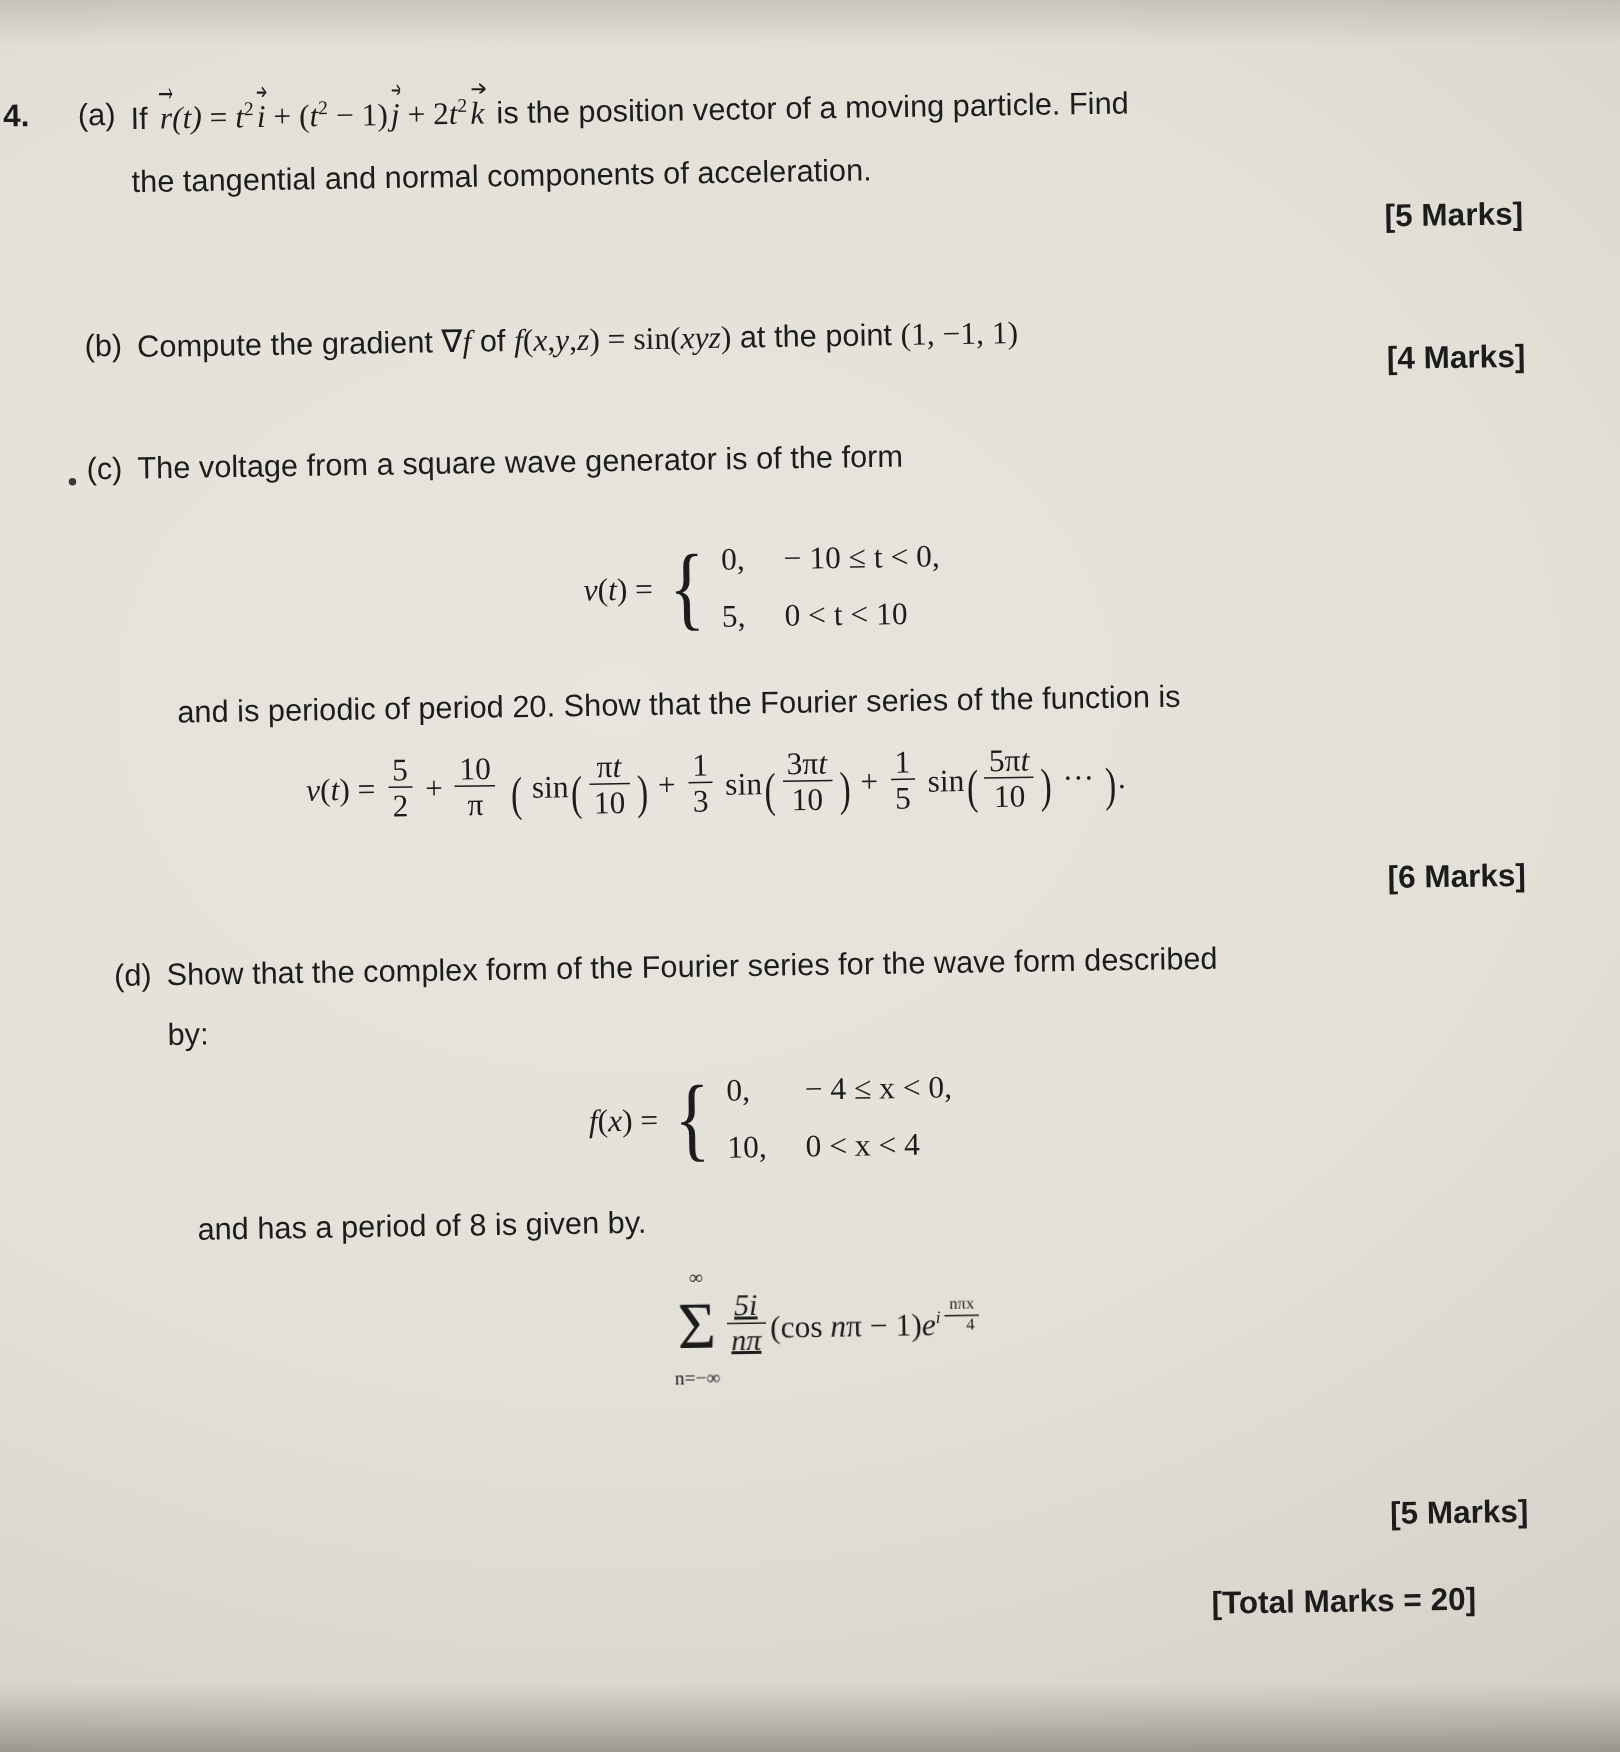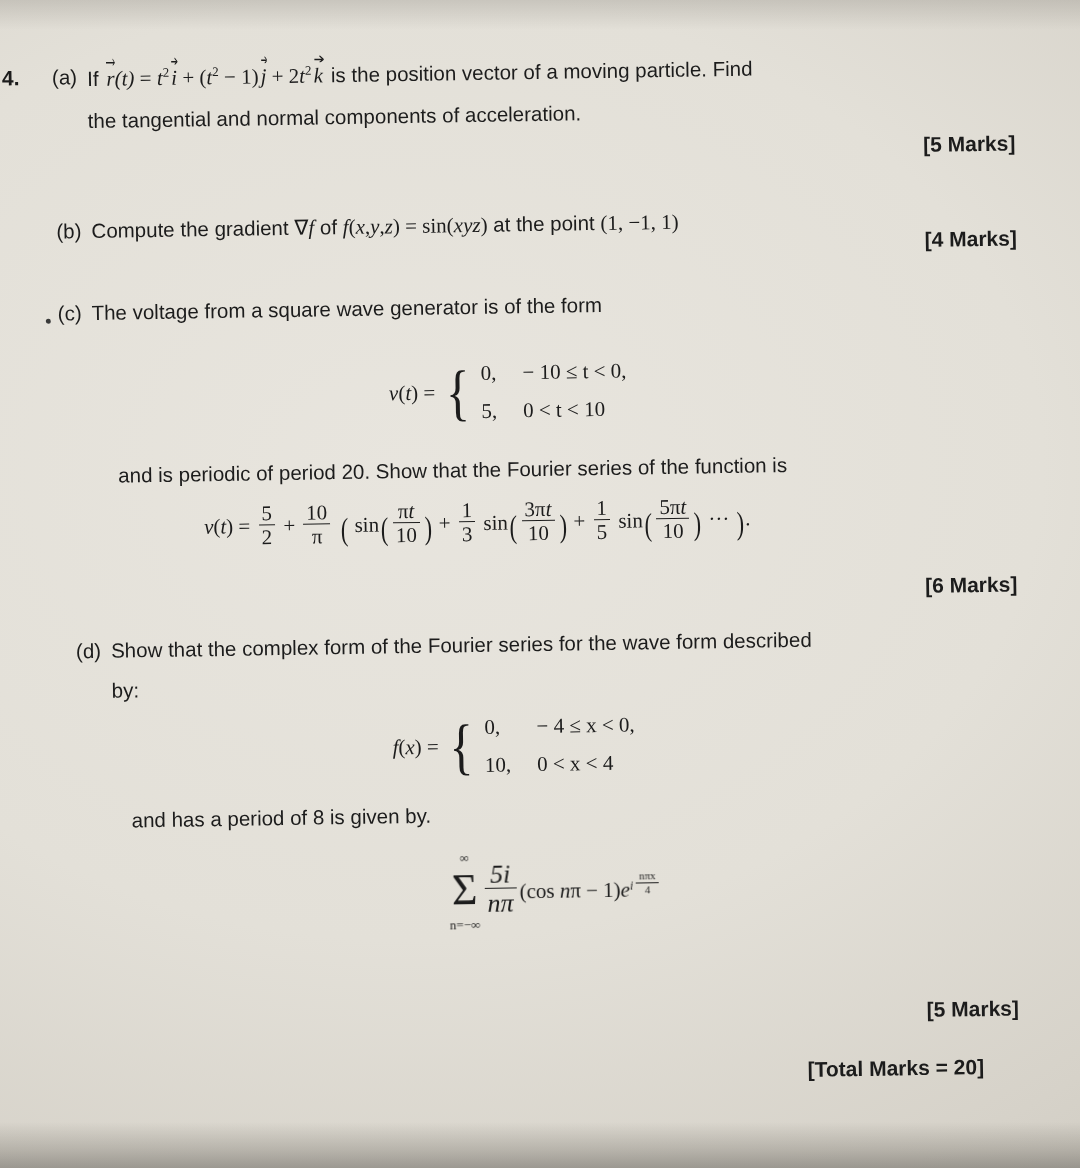--- a/index.html
+++ b/index.html
@@ -323,26 +323,26 @@
     </div>
 
     <div style="position:absolute; left:128px; top:800px; width:940px;">and has a period of 8 is given by.</div>
 
     <div class="sigma-block blur-lite" style="left:443px; top:860px;">
       <span class="sigma">
         Σ
         <span class="top">∞</span>
         <span class="bot blur-more">n=−∞</span>
       </span>
-      <span class="frac" style="font-size:26px;">
+      <span class="frac" style="font-size:20px;text-decoration:underline;">
         <span class="num mi">5i</span>
         <span class="den mi">nπ</span>
       </span>
       <span class="math">
-        (cos <span class="mi">n</span>π − 1)<span class="mi">e</span><sup class="exp" style="font-size:0.55em;"><span class="mi">i</span><span class="frac" style="font-size:11px; vertical-align:-0.4em;"><span class="num">nπx</span><span class="den">4</span></span></sup>
+        (cos <span class="mi">n</span>π − 1)<span class="mi">e</span><sup class="exp" style="font-size:0.55em;"><span class="mi">i</span><span class="frac" style="font-size:11px; vertical-align:-0.4em;text-align:right;"><span class="num">nπx</span><span class="den">4</span></span></sup>
       </span>
     </div>
 
     <div class="marks" style="left:920px; top:1002px;">[5 Marks]</div>
     <div class="marks" style="left:800px; top:1060px;">[Total Marks = 20]</div>
 
   </div>
 </div>
 
 </body></html>

